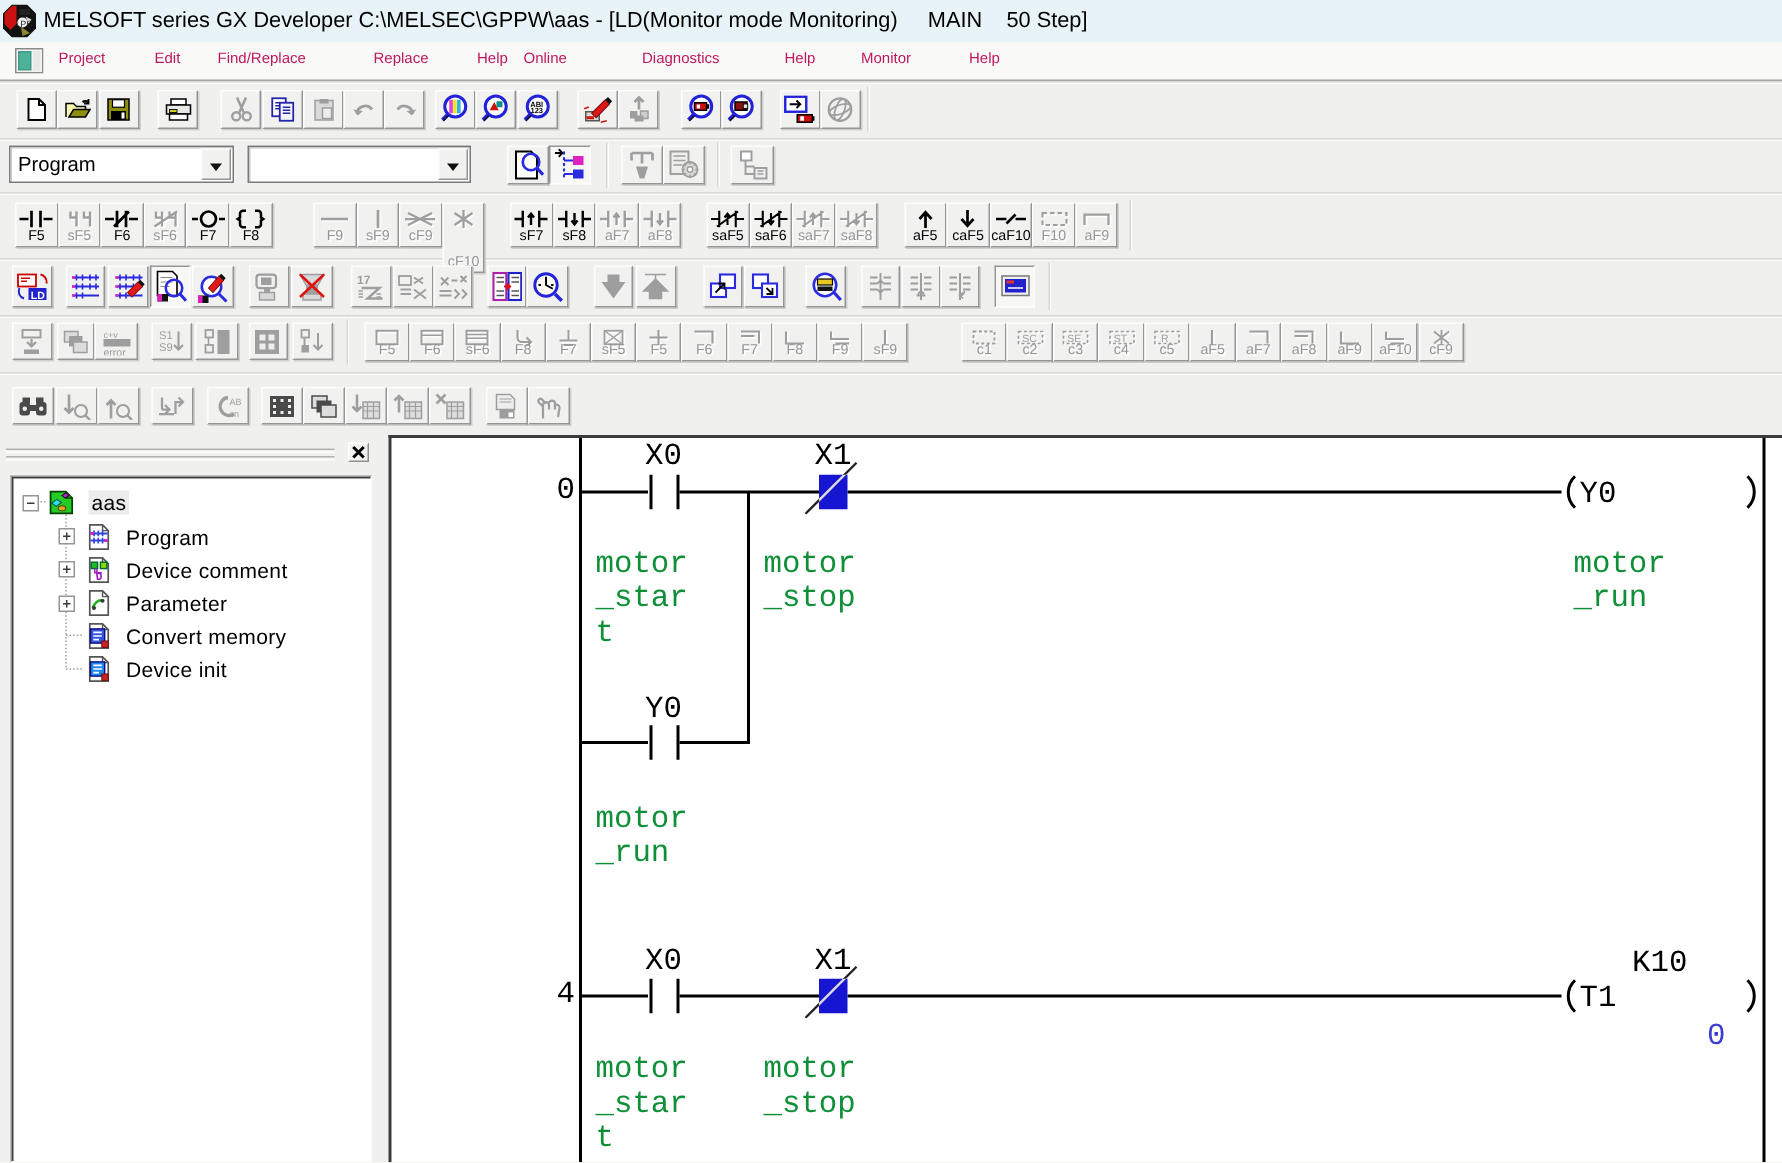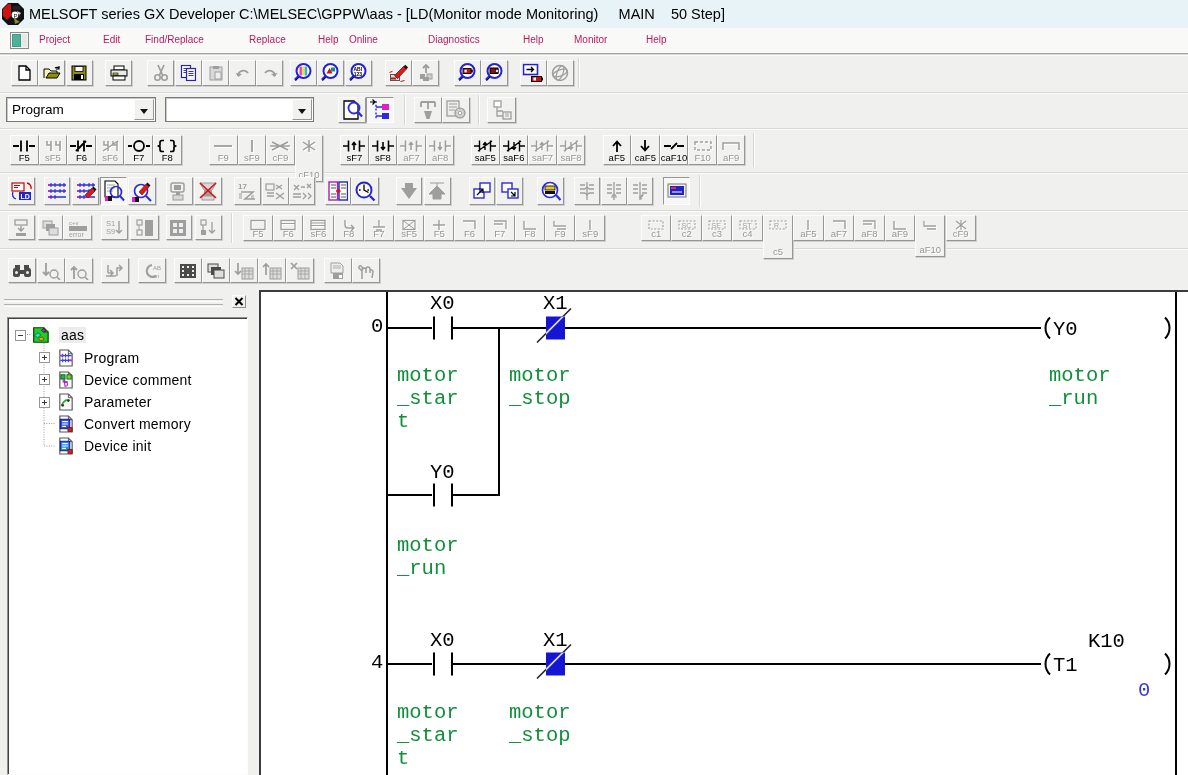--- a/index.html
+++ b/index.html
@@ -696,21 +696,21 @@
       </svg>
       <div class="lab d">c3</div>
     </div>
     <div class="btn kb" style="left:732.3500000000001px;top:215px;width:30.45px;height:26px">
       <svg width="24" height="12" viewBox="0 0 24 12" style="filter:drop-shadow(1px 1px 0 #fff)">
         <rect x="4" y="2" width="16" height="8" fill="none" stroke="#9e9e9e" stroke-dasharray="2,1.6" stroke-width="1.1"></rect>
         <text x="6.5" y="9" font-size="7" fill="#9e9e9e" font-family="Liberation Sans">ST</text>
       </svg>
       <div class="lab d">c4</div>
     </div>
-    <div class="btn kb" style="left:762.8000000000002px;top:215px;width:30.45px;height:44px">
+    <div class="btn kb" style="left:762.8000000000002px;top:215px;width:30.45px;height:26px">
       <svg width="24" height="12" viewBox="0 0 24 12" style="filter:drop-shadow(1px 1px 0 #fff)">
         <rect x="4" y="2" width="16" height="8" fill="none" stroke="#9e9e9e" stroke-dasharray="2,1.6" stroke-width="1.1"></rect>
         <text x="8" y="9" font-size="7" fill="#9e9e9e" font-family="Liberation Sans">R</text>
       </svg>
       <div class="lab d">c5</div>
     </div>
     <div class="btn kb" style="left:793.2500000000002px;top:215px;width:30.45px;height:26px">
       <svg width="24" height="12" viewBox="0 0 24 12" style="filter:drop-shadow(1px 1px 0 #fff)">
         <path d="M12,1 v10" stroke="#9e9e9e" stroke-width="1.4"></path>
       </svg>
@@ -727,21 +727,21 @@
         <path d="M6,2 h12 v8 M6,5 h9" stroke="#9e9e9e" stroke-width="1.3" fill="none"></path>
       </svg>
       <div class="lab d">aF8</div>
     </div>
     <div class="btn kb" style="left:884.6000000000004px;top:215px;width:30.45px;height:26px">
       <svg width="24" height="12" viewBox="0 0 24 12" style="filter:drop-shadow(1px 1px 0 #fff)">
         <path d="M6,2 v8 h12" stroke="#9e9e9e" stroke-width="1.4" fill="none"></path>
       </svg>
       <div class="lab d">aF9</div>
     </div>
-    <div class="btn kb" style="left:915.0500000000004px;top:215px;width:30.45px;height:42px">
+    <div class="btn kb" style="left:915.0500000000004px;top:215px;width:30.45px;height:26px">
       <svg width="24" height="12" viewBox="0 0 24 12" style="filter:drop-shadow(1px 1px 0 #fff)">
         <path d="M6,2 v5 h12 m-9,3 h9" stroke="#9e9e9e" stroke-width="1.3" fill="none"></path>
       </svg>
       <div class="lab d">aF10</div>
     </div>
     <div class="btn kb" style="left:945.5000000000005px;top:215px;width:30.45px;height:26px">
       <svg width="24" height="12" viewBox="0 0 24 12" style="filter:drop-shadow(1px 1px 0 #fff)">
         <path d="M12,1 v10 M7,2 l10,8 M17,2 l-10,8" stroke="#9e9e9e" stroke-width="1.2"></path>
       </svg>
       <div class="lab d">cF9</div>

